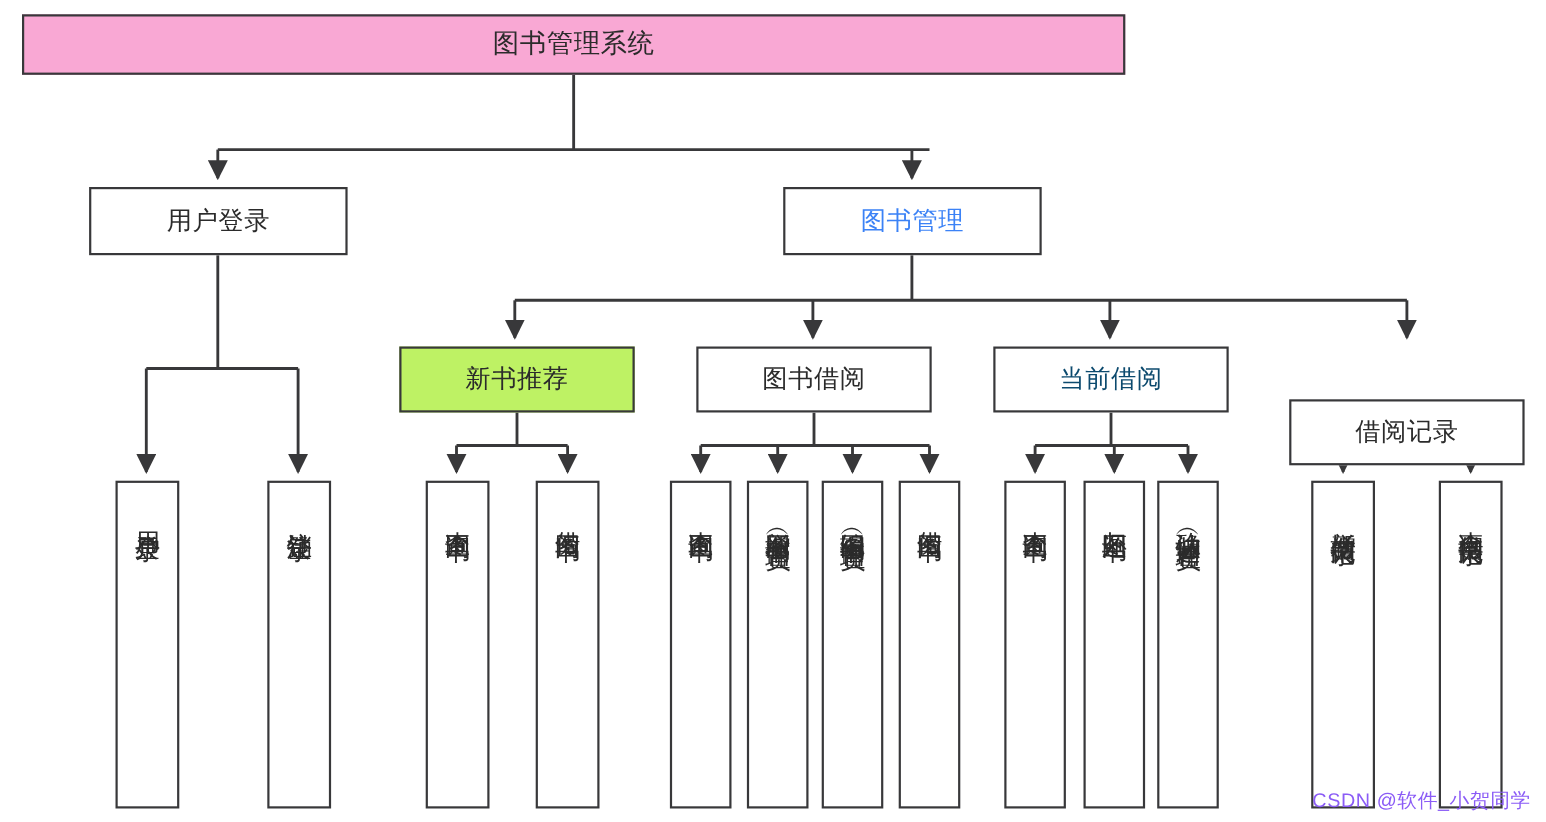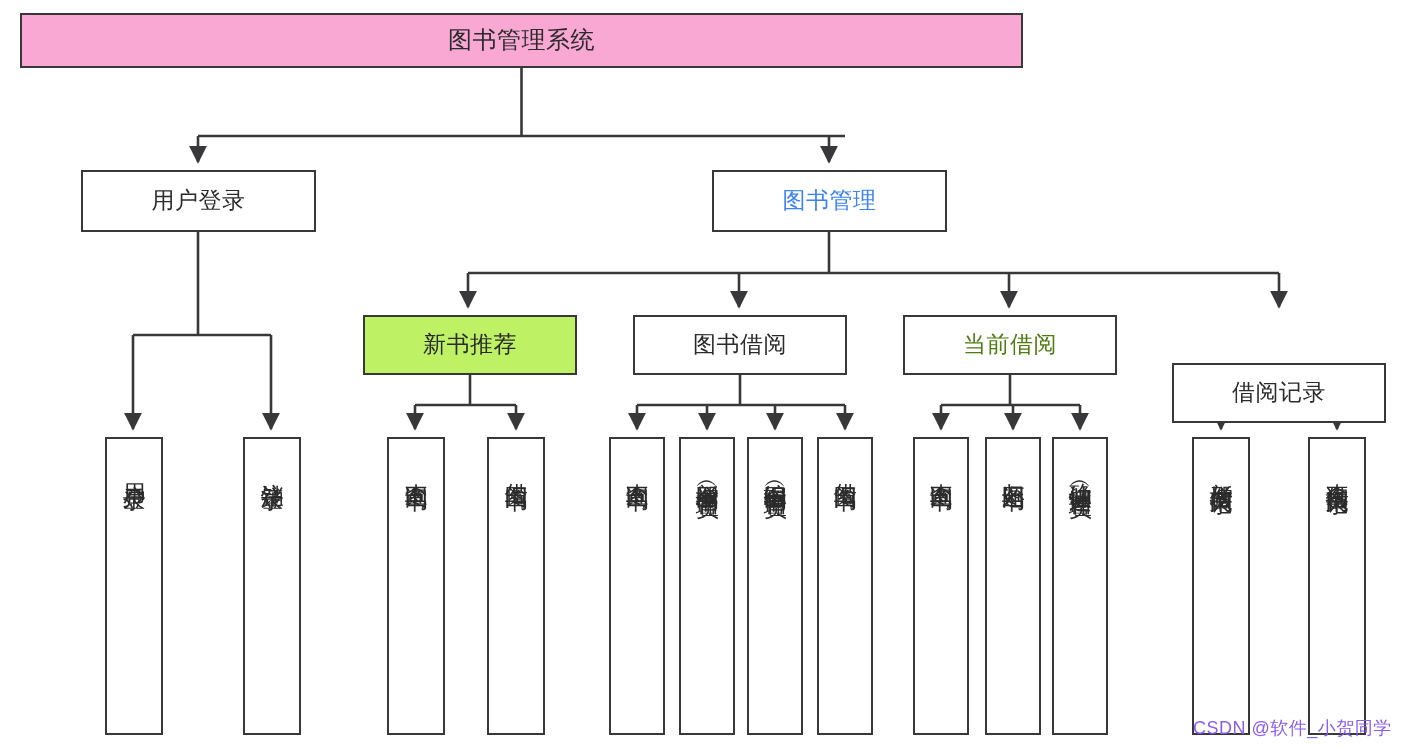--- a/index.html
+++ b/index.html
@@ -137,21 +137,21 @@
   <div class="node h" style="left: 712px; top: 170px; width: 235px; height: 62px; border-color: rgb(56, 56, 58); color: #3b82f6; background: rgb(255, 255, 255);">
     <span class="label">图书管理</span>
   </div>
 
   <div class="node h" style="left: 363px; top: 315px; width: 214px; height: 60px; border-color: rgb(56, 56, 58); color: rgb(43, 43, 43); background: #bef264;">
     <span class="label">新书推荐</span>
   </div>
   <div class="node h" style="left: 633px; top: 315px; width: 214px; height: 60px; border-color: rgb(56, 56, 58); color: rgb(43, 43, 43); background: rgb(255, 255, 255);">
     <span class="label">图书借阅</span>
   </div>
-  <div class="node h" style="left: 903px; top: 315px; width: 214px; height: 60px; border-color: rgb(56, 56, 58); color: #4d7c0f; background: rgb(255, 255, 255);">
+  <div class="node h" style="left: 903px; top: 315px; width: 214px; height: 60px; border-color: rgb(56, 56, 58); color: #0c4a6e; background: rgb(255, 255, 255);">
     <span class="label">当前借阅</span>
   </div>
   <div class="node h" style="left: 1172px; top: 315px; width: 214px; height: 60px; border-color: rgb(56, 56, 58); color: rgb(43, 43, 43); background: rgb(255, 255, 255); margin-top: 48px;">
     <span class="label">借阅记录</span>
   </div>
 
   <div class="node v" style="left: 105px; top: 437px; width: 58px; height: 298px; border-color: rgb(56, 56, 58); color: rgb(43, 43, 43); background: rgb(255, 255, 255);">
     <span class="label">用户登录</span>
   </div>
   <div class="node v" style="left: 243px; top: 437px; width: 58px; height: 298px; border-color: rgb(56, 56, 58); color: rgb(43, 43, 43); background: rgb(255, 255, 255);">

